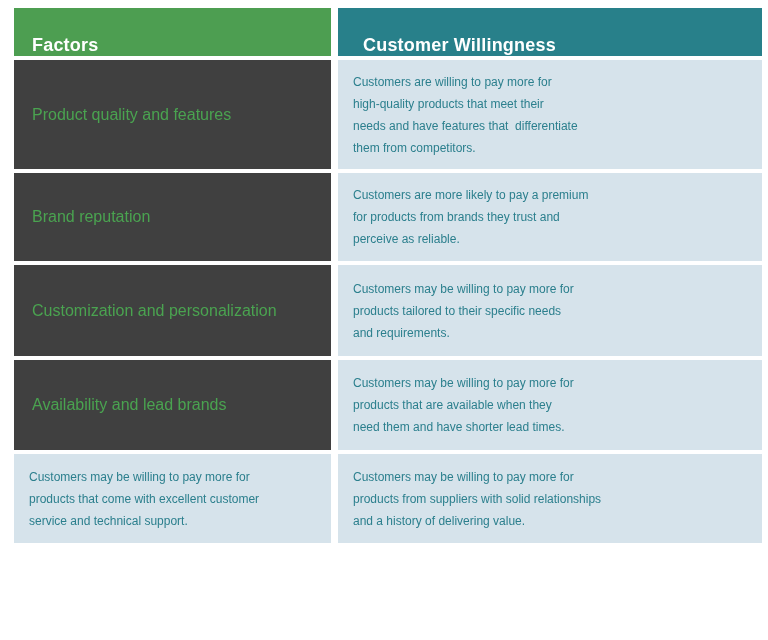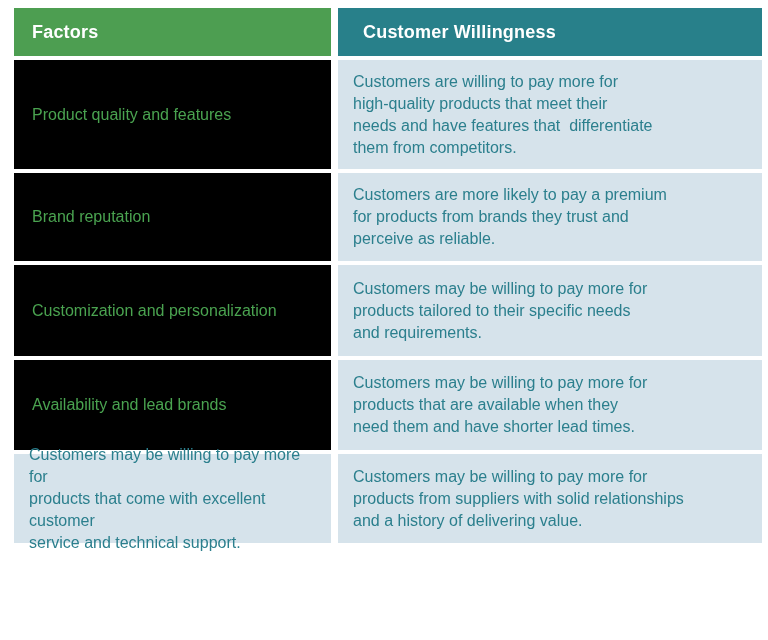--- a/index.html
+++ b/index.html
@@ -29,41 +29,42 @@
   .cell {
     display: flex;
     align-items: center;
     box-sizing: border-box;
   }
   .head {
     color: #ffffff;
     font-size: 18px;
     font-weight: 700;
     letter-spacing: 0.2px;
+    align-items: flex-end;
   }
   .head-factor {
     background: #4d9e51;
     padding-left: 18px;
   }
   .head-willing {
     background: #28808a;
     padding-left: 25px;
   }
   .factor-cell {
-    background: #000000;
+    background: #404040;
     color: #4aa350;
     font-size: 16px;
     font-weight: 500;
     padding-left: 18px;
     padding-right: 22px;
   }
   .willing-cell {
     background: #d6e3eb;
     color: #2b7f8d;
-    font-size: 16px;
+    font-size: 12px;
     font-weight: 500;
     line-height: 22px;
     padding-left: 15px;
     padding-right: 10px;
     white-space: pre-wrap;
   }
 </style>
 </head>
 <body>
 

